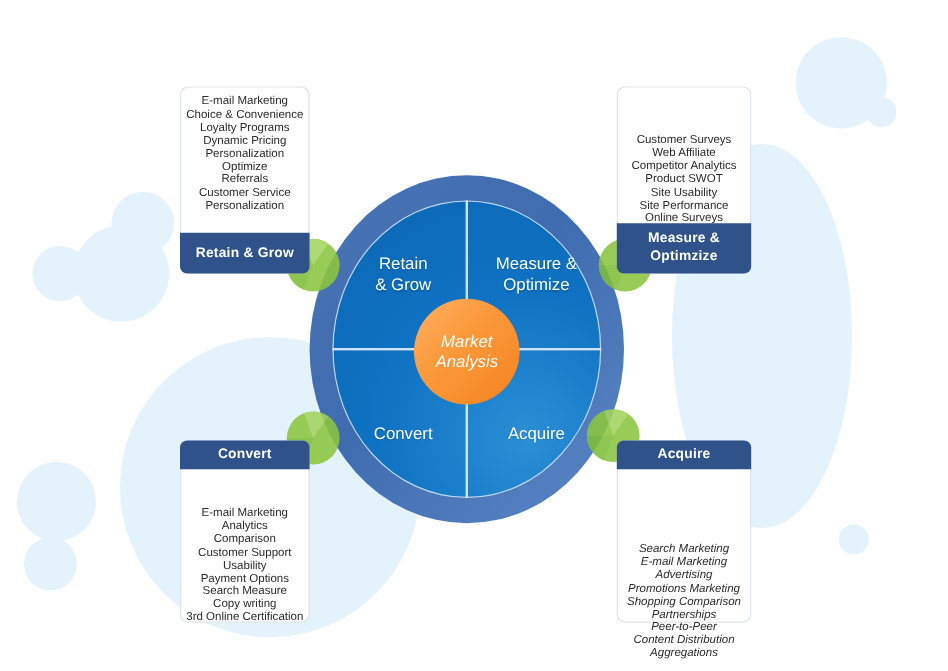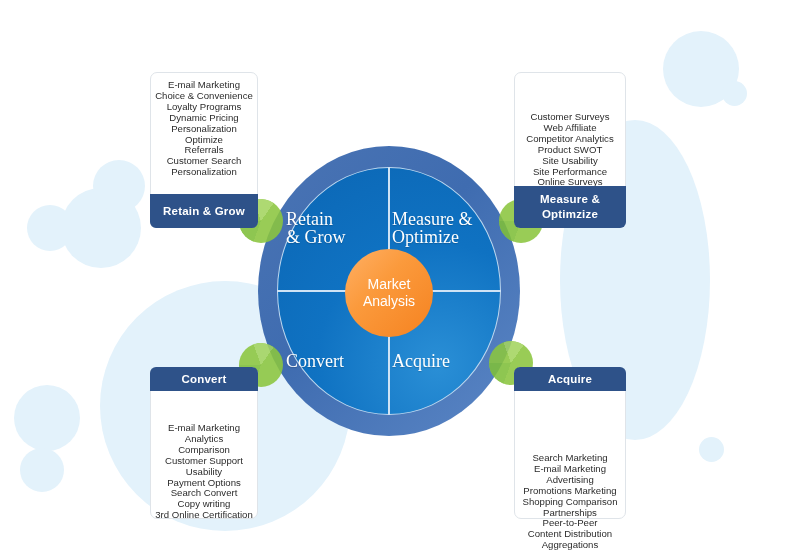--- a/index.html
+++ b/index.html
@@ -55,40 +55,41 @@
   }
   .divider-h {
     position: absolute;
     left: 19px; top: 144px;
     width: 224px; height: 1.5px;
     background: #cfe3f5;
   }
   .quad-label {
     position: absolute;
     color: #ffffff;
-    font-size: 18px;
+    font-size: 14px;
     line-height: 18px;
+    text-align: center;
     white-space: pre-line;
     text-shadow: 0 1px 1px rgba(0,0,0,.18);
-    font-family: Liberation Serif, serif;
   }
   #q-retain   { left: 28px;  top: 64px;  width: 100px; }
   #q-measure  { left: 134px; top: 64px;  width: 110px; }
   #q-convert  { left: 28px;  top: 206px; width: 100px; }
   #q-acquire  { left: 134px; top: 206px; width: 110px; }
 
   .hub {
     position: absolute;
     left: 87px; top: 103px;
     width: 88px; height: 88px;
     border-radius: 50%;
     background: linear-gradient(135deg, #ffb065 0%, #fb9a3c 40%, #f58220 100%);
     display: flex;
     align-items: center;
     justify-content: center;
+    font-style: italic;
   }
   .hub span {
     color: #ffffff;
     font-size: 14px;
     line-height: 17px;
     text-align: center;
     white-space: pre-line;
   }
 
   
@@ -159,21 +160,21 @@
   #list-measure      { left: 508px; top: 88px;  width: 124px; margin-top: 24px; }
 
   #card-convert      { left: 150px; top: 367px; width: 108px; height: 152px; }
   #head-convert      { left: 150px; top: 367px; width: 108px; height: 24px;
                        border-top-left-radius: 6px; border-top-right-radius: 6px; }
   #list-convert      { left: 144px; top: 423px; width: 120px; }
 
   #card-acquire      { left: 514px; top: 367px; width: 112px; height: 152px; }
   #head-acquire      { left: 514px; top: 367px; width: 112px; height: 24px;
                        border-top-left-radius: 6px; border-top-right-radius: 6px; }
-  #list-acquire      { left: 508px; top: 453px; width: 124px; }
+  #list-acquire      { left: 508px; top: 453px; width: 124px; font-style: italic; }
 </style>
 </head>
 <body>
 
 <div id="stage">
 
   <div class="bubble" style="left:61px; top:188px; width:80px; height:80px;"></div>
   <div class="bubble" style="left:93px; top:160px; width:52px; height:52px;"></div>
   <div class="bubble" style="left:27px; top:205px; width:46px; height:46px;"></div>
   <div class="bubble" style="left:100px; top:281px; width:250px; height:250px;"></div>
@@ -222,21 +223,21 @@
 
   <div class="card" id="card-retain"></div>
   <div class="card-list" id="list-retain">
       <div>E-mail Marketing</div>
       <div>Choice &amp; Convenience</div>
       <div>Loyalty Programs</div>
       <div>Dynamic Pricing</div>
       <div>Personalization</div>
       <div>Optimize</div>
       <div>Referrals</div>
-      <div>Customer Search</div>
+      <div>Customer Service</div>
       <div>Personalization</div>
     </div>
   <div class="card-head" id="head-retain">Retain &amp; Grow</div>
 
   <div class="card" id="card-measure"></div>
   <div class="card-list" id="list-measure">
       <div>Customer Surveys</div>
       <div>Web Affiliate</div>
       <div>Competitor Analytics</div>
       <div>Product SWOT</div>
@@ -250,21 +251,21 @@
 
   <div class="card" id="card-convert"></div>
   <div class="card-head" id="head-convert">Convert</div>
   <div class="card-list" id="list-convert">
       <div>E-mail Marketing</div>
       <div>Analytics</div>
       <div>Comparison</div>
       <div>Customer Support</div>
       <div>Usability</div>
       <div>Payment Options</div>
-      <div>Search Convert</div>
+      <div>Search Measure</div>
       <div>Copy writing</div>
       <div>3rd Online Certification</div>
     </div>
 
   <div class="card" id="card-acquire"></div>
   <div class="card-head" id="head-acquire">Acquire</div>
   <div class="card-list" id="list-acquire">
       <div>Search Marketing</div>
       <div>E-mail Marketing</div>
       <div>Advertising</div>

